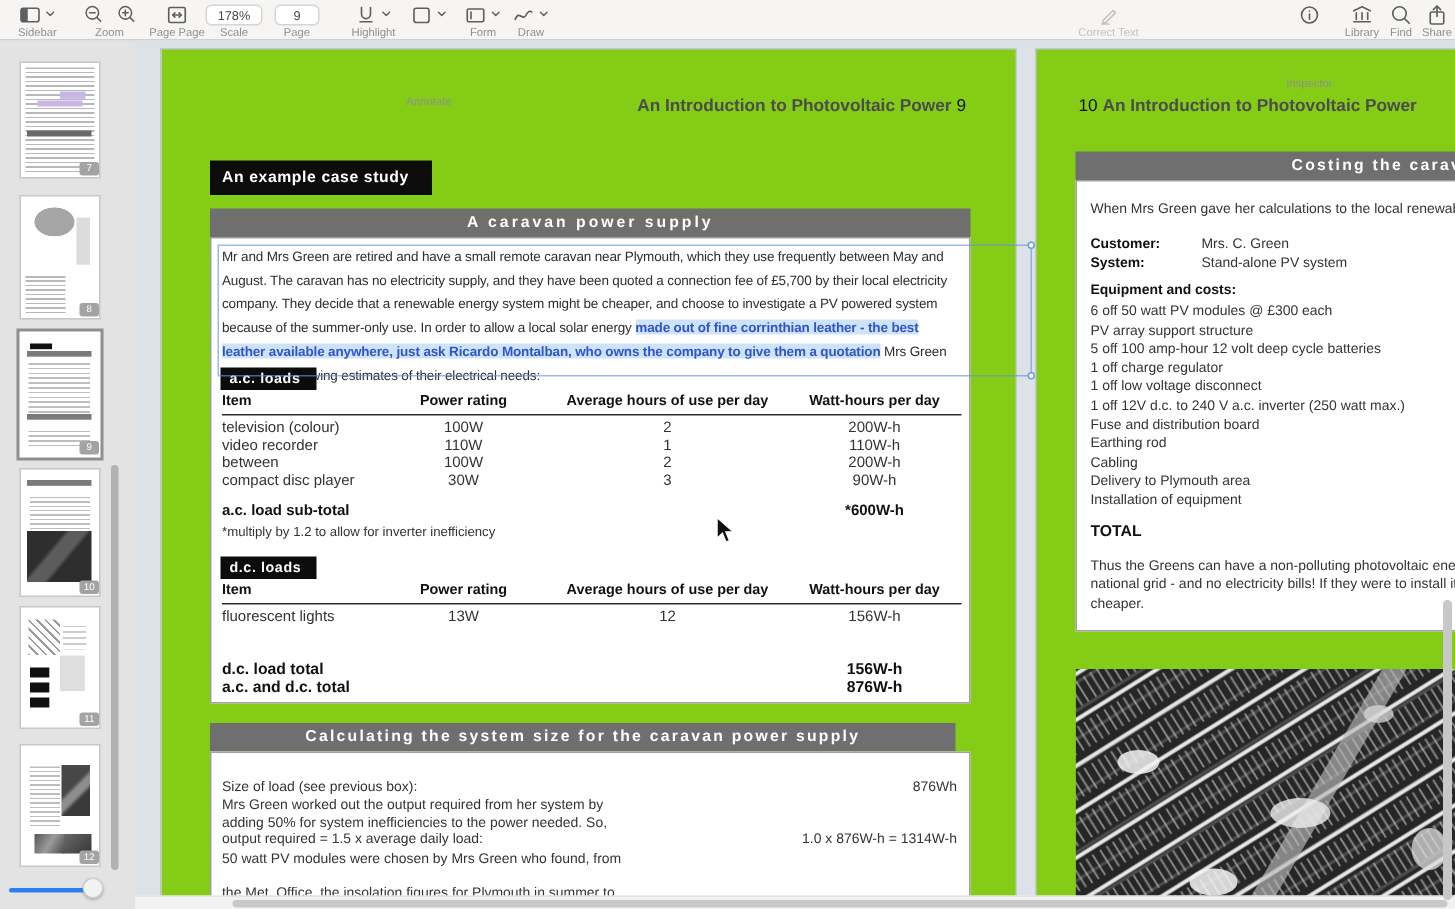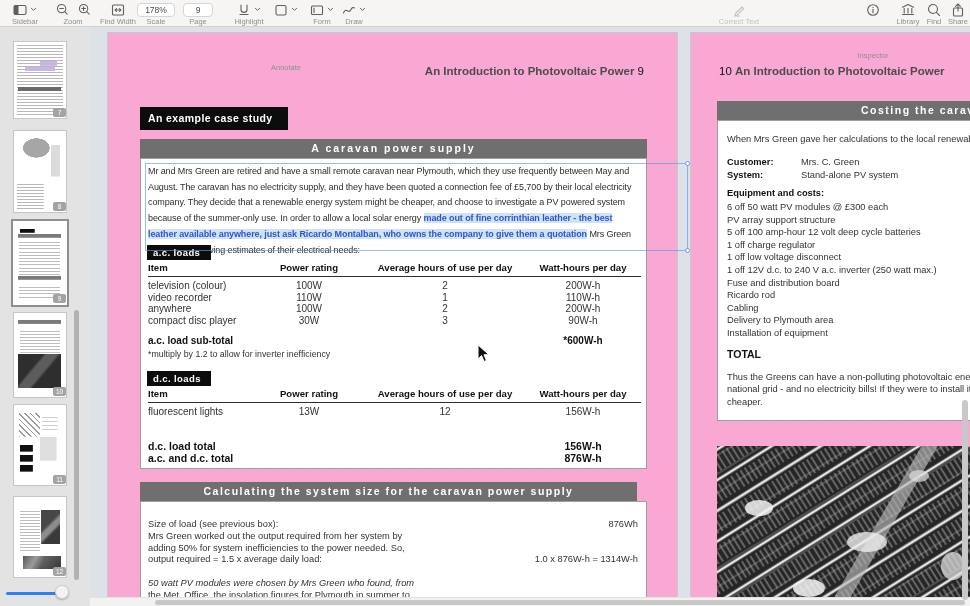--- a/index.html
+++ b/index.html
@@ -58,21 +58,21 @@
   .t12 .art { background:
     repeating-linear-gradient(180deg,#bdbdbd 0 1px,transparent 1px 3px) 10% 32%/44% 54% no-repeat,
     linear-gradient(135deg,#474747 0 40%,#8d8d8d 48% 58%,#3a3a3a 66%) 90% 26%/42% 46% no-repeat,
     linear-gradient(120deg,#565656,#9b9b9b 50%,#454545) 22% 92%/44% 18% no-repeat,
     linear-gradient(135deg,#6a6a6a,#353535) 92% 92%/42% 18% no-repeat; }
   .side-scrollbar { position:absolute; left:74px; top:283px; width:5px; height:270px; background:#b2b2b2; border-radius:3px; }
   .thumb-slider-track { position:absolute; left:6px; top:565px; width:54px; height:3px; background:#2e7ff2; border-radius:2px; }
   .thumb-slider-knob { position:absolute; left:55px; top:558px; width:14px; height:14px; border-radius:50%; background:#f3f3f3; border:1px solid #cfcfcf; box-shadow:0 1px 2px rgba(0,0,0,.25); }
 
   
-  .page { position:absolute; top:32px; height:574px; background:#f9a8d4; border:1px solid #c2c9d0; z-index:1; overflow:hidden; color:#2e2e2e; }
+  .page { position:absolute; top:32px; height:574px; background:#84cc16; border:1px solid #c2c9d0; z-index:1; overflow:hidden; color:#2e2e2e; }
   .page-left { left:107px; width:571px; }
   .page-right { left:690px; width:292px; }
   .runhead { position:absolute; font-size:11.5px; white-space:nowrap; }
   .runhead b { color:#4c4c4c; font-weight:bold; }
   .runhead .pnum { color:#111; font-weight:normal; }
   .tagbox { position:absolute; background:#0c0c0c; color:#fff; font-weight:bold; font-size:10.5px; line-height:23px; padding-left:8px; letter-spacing:.4px; }
   .secbar { position:absolute; background:#6f6f6f; color:#fff; font-weight:bold; font-size:10.5px; line-height:19px; text-align:center; letter-spacing:2px; white-space:nowrap; }
   .contentbox { position:absolute; border:1px solid #9f9f9f; background:#fff; }
   .para { position:absolute; font-size:9px; line-height:15.7px; letter-spacing:-0.1px; color:#2e2e2e; }
   .ins { font-weight:bold; color:#2f56c9; background:#cfe3f7; }
@@ -143,21 +143,21 @@
 
     <div class="tb" style="left:96px;width:44px;">
       <span class="tb-icon-row">
         <svg width="14" height="14" viewBox="0 0 14 14">
             <rect x="1.5" y="2" width="11" height="10" rx="1"></rect>
             <line x1="4.2" y1="7" x2="9.8" y2="7"></line>
             <polyline points="5.6,5.6 4.2,7 5.6,8.4"></polyline>
             <polyline points="8.4,5.6 9.8,7 8.4,8.4"></polyline>
           </svg>
       </span>
-      <span class="tb-label">Find Width</span>
+      <span class="tb-label">Page Page</span>
     </div>
 
     <div class="tb" style="left:138px;width:36px;">
       <span class="tb-box">178%</span>
       <span class="tb-label">Scale</span>
     </div>
 
     <div class="tb" style="left:180px;width:36px;">
       <span class="tb-box" style="min-width:30px;">9</span>
       <span class="tb-label">Page</span>
@@ -330,21 +330,21 @@
             <span class="c c3">2</span>
             <span class="c c4">200W-h</span>
           </div>
           <div class="trow tdata">
             <span class="c c1">video recorder</span>
             <span class="c c2">110W</span>
             <span class="c c3">1</span>
             <span class="c c4">110W-h</span>
           </div>
           <div class="trow tdata">
-            <span class="c c1">anywhere</span>
+            <span class="c c1">between</span>
             <span class="c c2">100W</span>
             <span class="c c3">2</span>
             <span class="c c4">200W-h</span>
           </div>
           <div class="trow tdata">
             <span class="c c1">compact disc player</span>
             <span class="c c2">30W</span>
             <span class="c c3">3</span>
             <span class="c c4">90W-h</span>
           </div>
@@ -392,21 +392,21 @@
     <div class="calcline" style="top:498px;">
         <span>Mrs Green worked out the output required from her system by</span>
       </div>
     <div class="calcline" style="top:509.6px;">
         <span>adding 50% for system inefficiencies to the power needed. So,</span>
       </div>
     <div class="calcline" style="top:521.2px;">
       <span>output required = 1.5 x average daily load:</span>
       <span>1.0 x 876W-h = 1314W-h</span>
     </div>
-    <div class="calcline" style="top:545px;font-style:italic;">
+    <div class="calcline" style="top:534px;">
         <span>50 watt PV modules were chosen by Mrs Green who found, from</span>
       </div>
     <div class="calcline" style="top:556.6px;">
         <span>the Met. Office, the insolation figures for Plymouth in summer to</span>
       </div>
   </div>
 
   <div class="page page-right">
     <div class="runhead" style="top:32px; left:28px;">
       <span class="pnum">10</span>
@@ -425,21 +425,21 @@
 
     <div class="line blabel" style="left:36px; top:155px;">Equipment and costs:</div>
     <div class="equip-list" id="equip-list">
         <div>6 off 50 watt PV modules @ £300 each</div>
         <div>PV array support structure</div>
         <div>5 off 100 amp-hour 12 volt deep cycle batteries</div>
         <div>1 off charge regulator</div>
         <div>1 off low voltage disconnect</div>
         <div>1 off 12V d.c. to 240 V a.c. inverter (250 watt max.)</div>
         <div>Fuse and distribution board</div>
-        <div>Ricardo rod</div>
+        <div>Earthing rod</div>
         <div>Cabling</div>
         <div>Delivery to Plymouth area</div>
         <div>Installation of equipment</div>
       </div>
 
     <div class="line blabel" style="left:36px; top:315px; font-size:10.5px;">TOTAL</div>
 
     <div class="closing" style="position:absolute; left:36px; top:338px;">
       <div>Thus the Greens can have a non-polluting photovoltaic energy s</div>
       <div>national grid - and no electricity bills! If they were to install it then</div>

